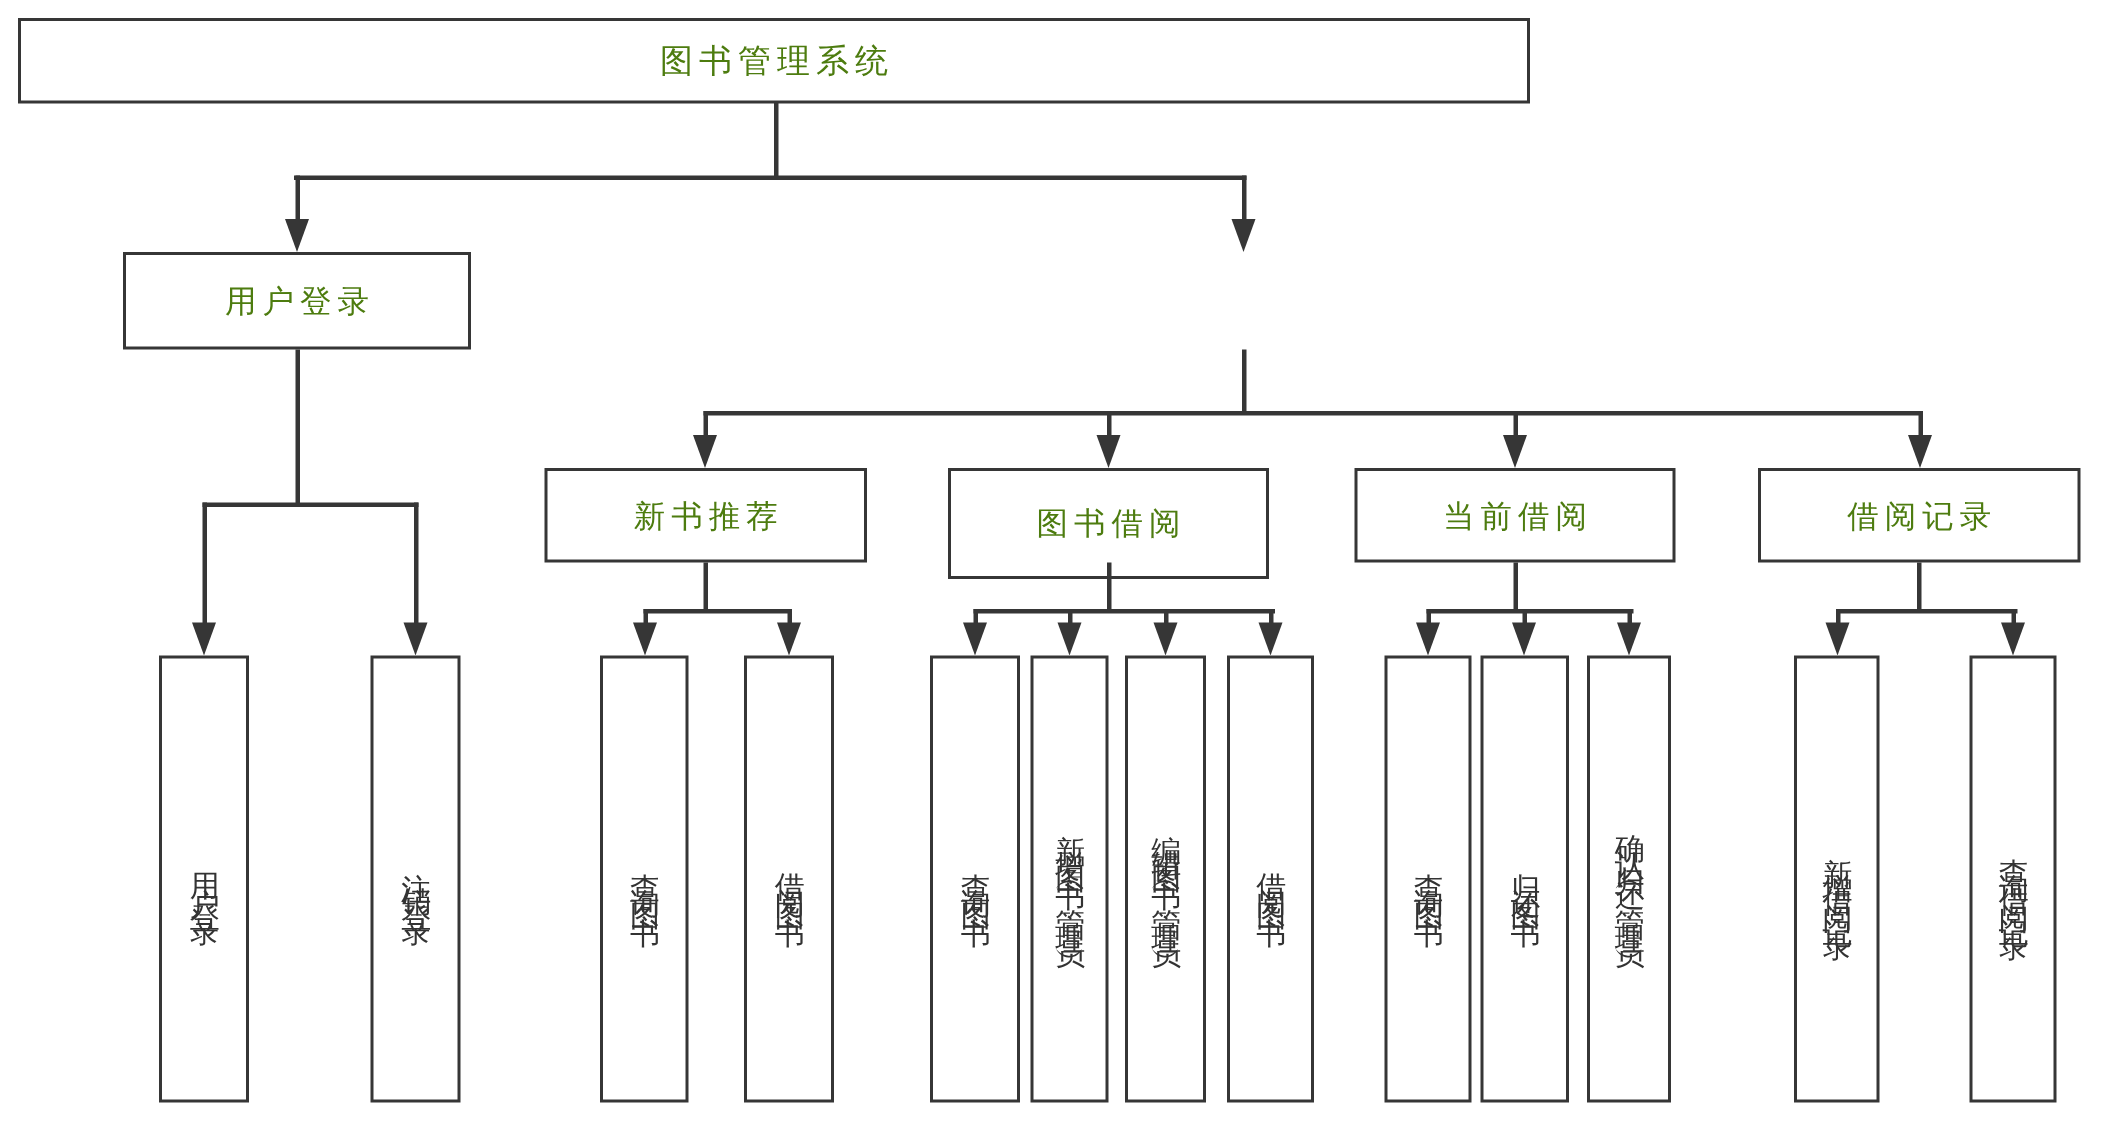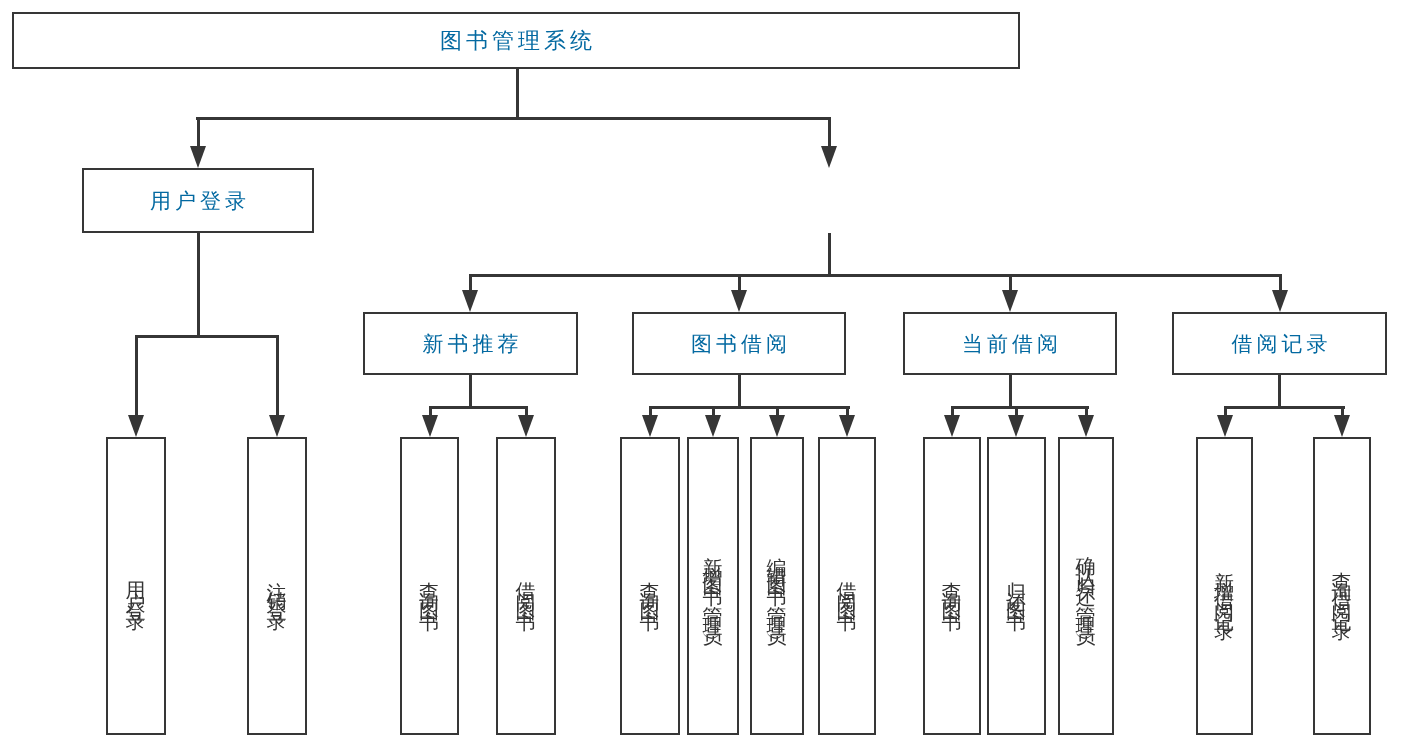--- a/index.html
+++ b/index.html
@@ -4,21 +4,21 @@
 <style>
   html,body{margin:0;padding:0;background:#fff;}
   #stage{
     position:relative;width:1405px;height:747px;background:#ffffff;
     font-family:"Liberation Sans",sans-serif;color:#333;overflow:hidden;
   }
   .box{
     position:absolute;box-sizing:border-box;border:2.5px solid #363636;background:#fff;
     display:flex;align-items:center;justify-content:center;text-align:center;
   }
-  .hlabel{font-size:21px;letter-spacing:4px;color:#0369a1;white-space:nowrap;text-indent:4px;}
+  .hlabel{font-size:21px;letter-spacing:4px;color:#4d7c0f;white-space:nowrap;text-indent:4px;}
   .root .hlabel{font-size:22px;}
   .leaf{writing-mode:vertical-rl;text-orientation:mixed;}
   .leaf .vlabel{font-size:20px;letter-spacing:10px;color:#333;line-height:1;}
   .hl{position:absolute;height:3px;background:#363636;}
   .vl{position:absolute;width:3px;background:#363636;}
   .ah{position:absolute;width:0;height:0;
       border-left:8px solid transparent;border-right:8px solid transparent;
       border-top:22px solid #363636;}
   .watermark{
     position:absolute;left:1188px;top:714px;font-size:19px;letter-spacing:1px;
@@ -59,21 +59,21 @@
   <div class="vl" style="left:737.5px;top:274px;height:20px;"></div>
   <div class="ah" style="left:731px;top:290px;"></div>
   <div class="vl" style="left:1008.5px;top:274px;height:20px;"></div>
   <div class="ah" style="left:1002px;top:290px;"></div>
   <div class="vl" style="left:1278.5px;top:274px;height:20px;"></div>
   <div class="ah" style="left:1272px;top:290px;"></div>
 
   <div class="box" style="left:363px;top:312px;width:215px;height:63px;">
     <span class="hlabel">新书推荐</span>
   </div>
-  <div class="box" style="left:632px;top:312px;width:214px;height:63px;">
+  <div class="box" style="left:632px;top:312px;width:214px;height:74px;">
     <span class="hlabel">图书借阅</span>
   </div>
   <div class="box" style="left:1172px;top:312px;width:215px;height:63px;">
     <span class="hlabel">借阅记录</span>
   </div>
   <div class="box" style="left:903px;top:312px;width:214px;height:63px;">
     <span class="hlabel">当前借阅</span>
   </div>
 
   <div class="vl" style="left:469px;top:375px;height:32px;"></div>

